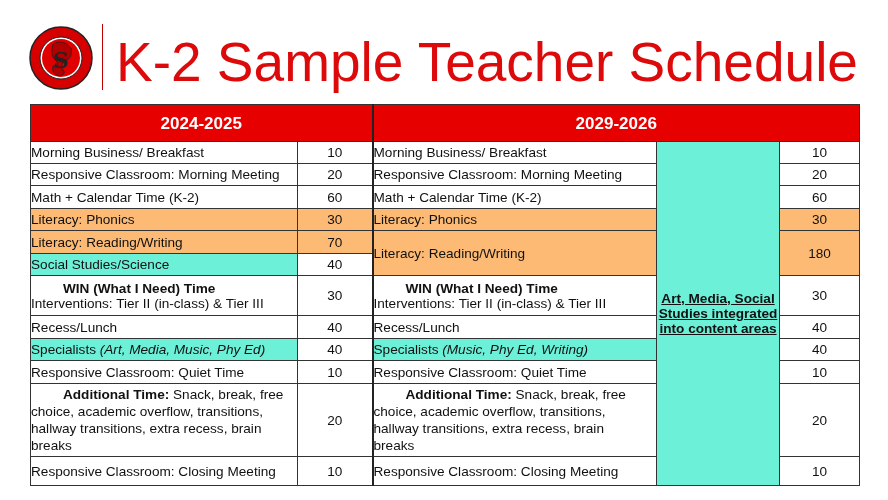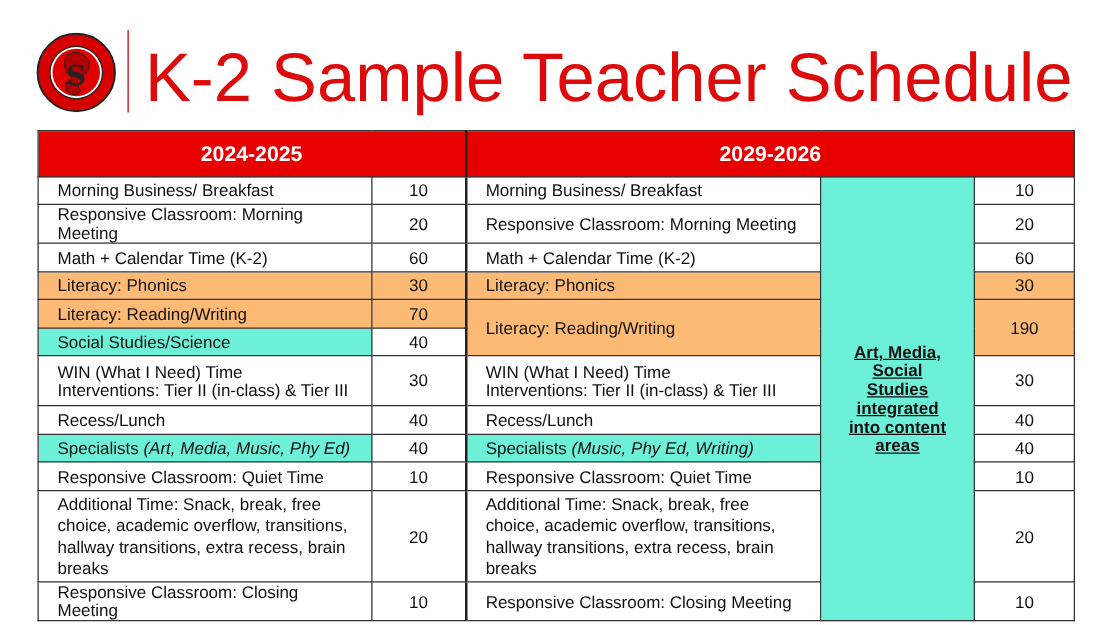--- a/index.html
+++ b/index.html
@@ -4,27 +4,27 @@
 <style>
   html, body { margin:0; padding:0; }
   body { width:888px; height:500px; background:#ffffff; position:relative; overflow:hidden;
          font-family:"Liberation Sans", "DejaVu Sans", sans-serif; }
   .logo { position:absolute; left:29px; top:26px; width:64px; height:64px; }
   .title-divider { position:absolute; left:102px; top:24px; width:1px; height:66px; background:#c00000; }
   .title { position:absolute; left:116px; top:30px; font-size:55px; color:#dc0a0a; letter-spacing:0px; white-space:nowrap;
            font-family:Liberation Sans, sans-serif; }
   table.sched { position:absolute; left:30px; top:104px; border-collapse:collapse; table-layout:fixed;
                 width:829px; font-size:13.6px; color:#111; }
-  table.sched td, table.sched th { border:1px solid #333; padding:0 15px; line-height:15px; }
+  table.sched td, table.sched th { border:1px solid #333; padding:0 0; line-height:15px; }
   table.sched th { background:#e60000; color:#fff; font-weight:bold; font-size:17px; height:36px; text-align:center; }
   .num { text-align:center; }
   .white { background:#ffffff; }
   .lit { background:#fdba74; }
   .teal { background:#6cf0d8; }
-  .bold { font-weight:normal; }
+  .bold { font-weight:bold;margin-left:32px; }
   .it { font-style:italic; }
   .merged { background:#6cf0d8; text-align:center; font-weight:bold; vertical-align:middle; padding:0 6px; line-height:17px;text-decoration:underline; }
   .mid-border { border-left:2px solid #222 !important; }
 </style>
 </head>
 <body>
 
 <svg class="logo" viewBox="0 0 64 64">
   <circle cx="32" cy="32" r="31" fill="#d60000" stroke="#222" stroke-width="1.5"></circle>
   <circle cx="32" cy="32" r="21" fill="#ffffff" stroke="#222" stroke-width="1"></circle>
@@ -71,21 +71,21 @@
   <tr style="height:22px">
     <td class="lit">Literacy: Phonics</td>
     <td class="lit num">30</td>
     <td class="lit mid-border">Literacy: Phonics</td>
     <td class="lit num">30</td>
   </tr>
   <tr style="height:23px">
     <td class="lit">Literacy: Reading/Writing</td>
     <td class="lit num">70</td>
     <td class="lit mid-border" rowspan="2">Literacy: Reading/Writing</td>
-    <td class="lit num" rowspan="2">190</td>
+    <td class="lit num" rowspan="2">180</td>
   </tr>
   <tr style="height:22px">
     <td class="teal">Social Studies/Science</td>
     <td class="white num">40</td>
   </tr>
   <tr style="height:40px">
     <td class="white">
       <span class="bold">WIN (What I Need) Time</span><br>
       <span>Interventions: Tier II (in-class) &amp; Tier III</span>
     </td>
@@ -113,20 +113,20 @@
     <td class="white num">10</td>
     <td class="white mid-border">Responsive Classroom: Quiet Time</td>
     <td class="white num">10</td>
   </tr>
   <tr style="height:73px">
     <td class="white" style="line-height:17px;"><span class="bold">Additional Time:</span><span> Snack, break, free choice, academic overflow, transitions, hallway transitions, extra recess, brain breaks</span></td>
     <td class="white num">20</td>
     <td class="white mid-border" style="line-height:17px; padding-right:20px;"><span class="bold">Additional Time:</span><span> Snack, break, free choice, academic overflow, transitions, hallway transitions, extra recess, brain breaks</span></td>
     <td class="white num">20</td>
   </tr>
-  <tr style="height:19px">
+  <tr style="height:29px">
     <td class="white">Responsive Classroom: Closing Meeting</td>
     <td class="white num">10</td>
     <td class="white mid-border">Responsive Classroom: Closing Meeting</td>
     <td class="white num">10</td>
   </tr>
 </tbody>
   </table>
 
 </body></html>

